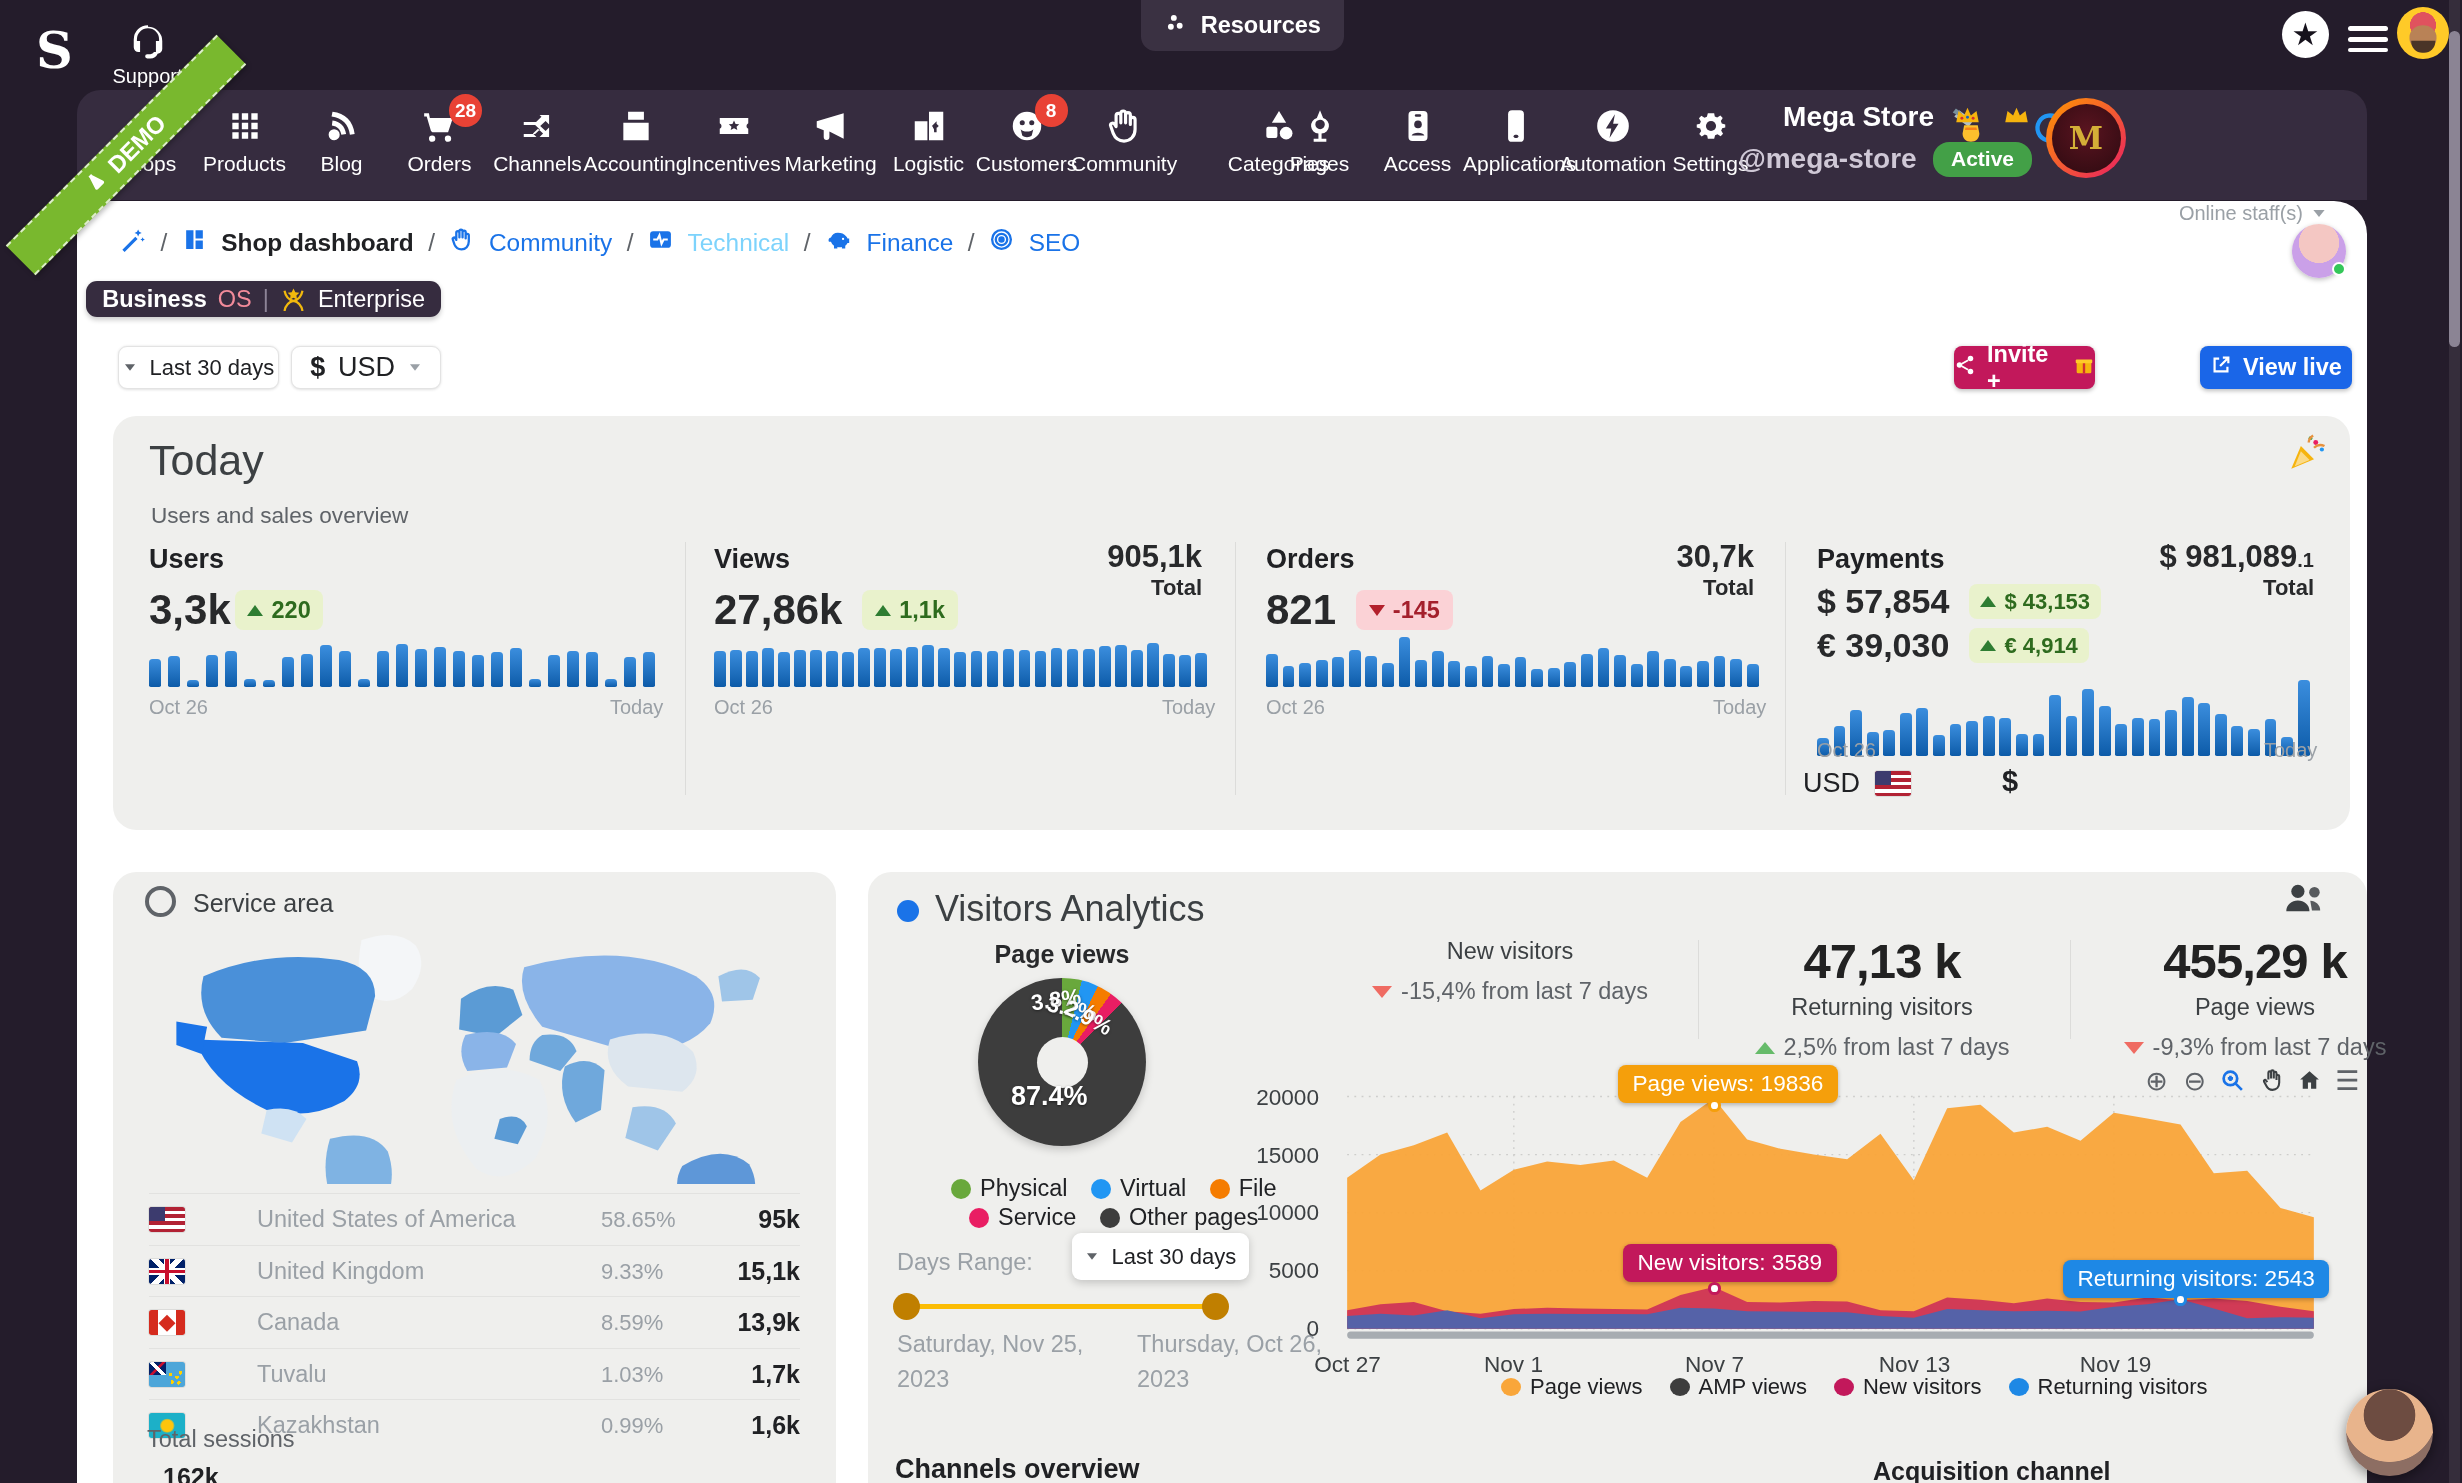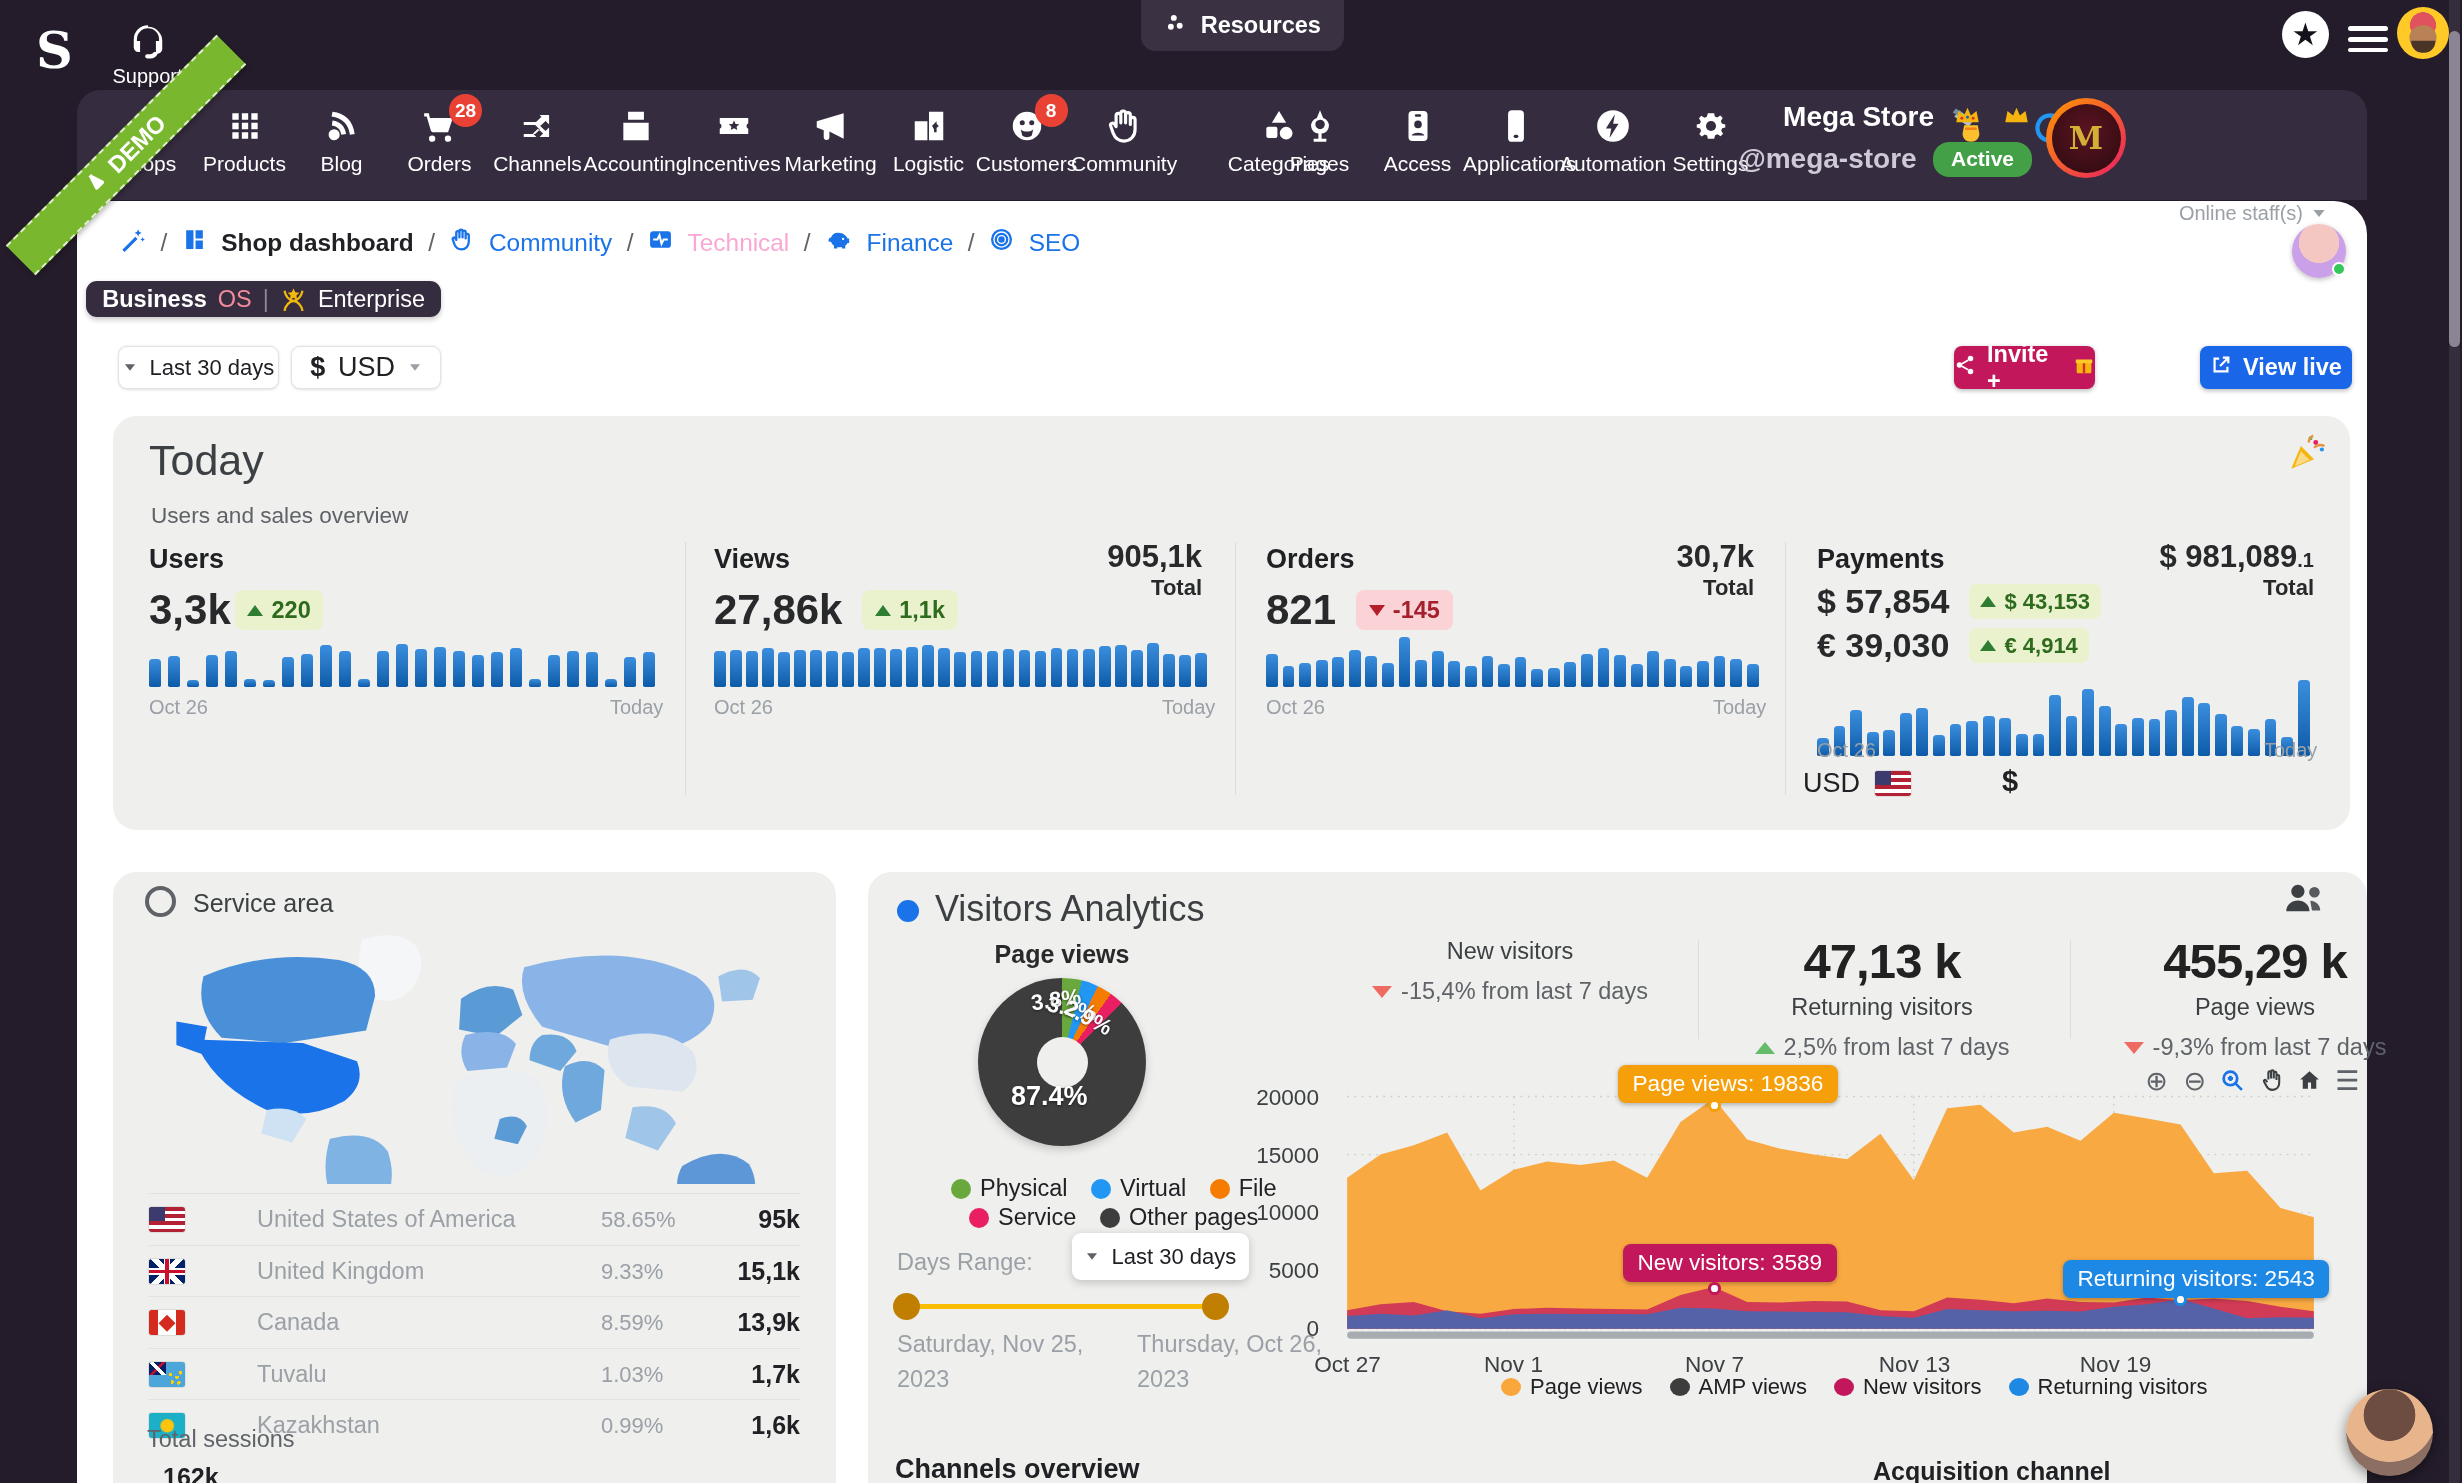--- a/index.html
+++ b/index.html
@@ -281,21 +281,21 @@
   <span style="color:#5f6368">/</span>
   <span><svg width="25" height="25" viewBox="0 0 24 24" fill="none" stroke="#1a73e8" stroke-width="2.2" stroke-linecap="round">
         <path d="M7 12V5.5a1.5 1.5 0 0 1 3 0V10M10 9V4a1.5 1.5 0 0 1 3 0v6M13 10V5a1.5 1.5 0 0 1 3 0v6M16 11V8a1.5 1.5 0 0 1 3 0v6c0 4.5-3 7.5-7 7.5-3.4 0-5.6-1.8-6.8-4.8L3.6 12c-.6-1.5 1.4-2.6 2.4-1.2L7 12.4"></path>
       </svg></span>
   <a style="color:#1a73e8;text-decoration:none;cursor:pointer">Community</a>
   <span style="color:#5f6368">/</span>
   <span><svg width="25" height="25" viewBox="0 0 24 24">
         <rect x="2" y="4" width="20" height="16" rx="3" fill="#1a73e8"></rect>
         <path d="M5 12h4l2-4 2 8 2-4h4" stroke="#fff" stroke-width="2" fill="none"></path>
       </svg></span>
-  <a style="color:#f9a8d4;text-decoration:none;cursor:pointer">Technical</a>
+  <a style="color:#7dd3fc;text-decoration:none;cursor:pointer">Technical</a>
   <span style="color:#5f6368">/</span>
   <span><svg width="27" height="27" viewBox="0 0 24 24" fill="#1a73e8">
         <path d="M20 11h1.5v4H20a6 6 0 0 1-2 2.5V20h-3v-1.3a9 9 0 0 1-4 0V20H8v-2.5A6.3 6.3 0 0 1 5.3 14H3.5c-.8-1.5-.2-3.6 1.8-3.8A6.5 6.5 0 0 1 11.5 6c3 0 5.6 1 7.2 3.2.6.5 1.1 1.1 1.3 1.8zM16 10.5a1 1 0 1 0 .1 2 1 1 0 0 0-.1-2z"></path>
       </svg></span>
   <a style="color:#1a73e8;text-decoration:none;cursor:pointer">Finance</a>
   <span style="color:#5f6368">/</span>
   <span><svg width="25" height="25" viewBox="0 0 24 24" fill="none" stroke="#1a73e8" stroke-width="2.2">
         <circle cx="12" cy="12" r="9"></circle>
         <circle cx="12" cy="12" r="5.5"></circle>
         <circle cx="12" cy="12" r="2" fill="#1a73e8"></circle>

